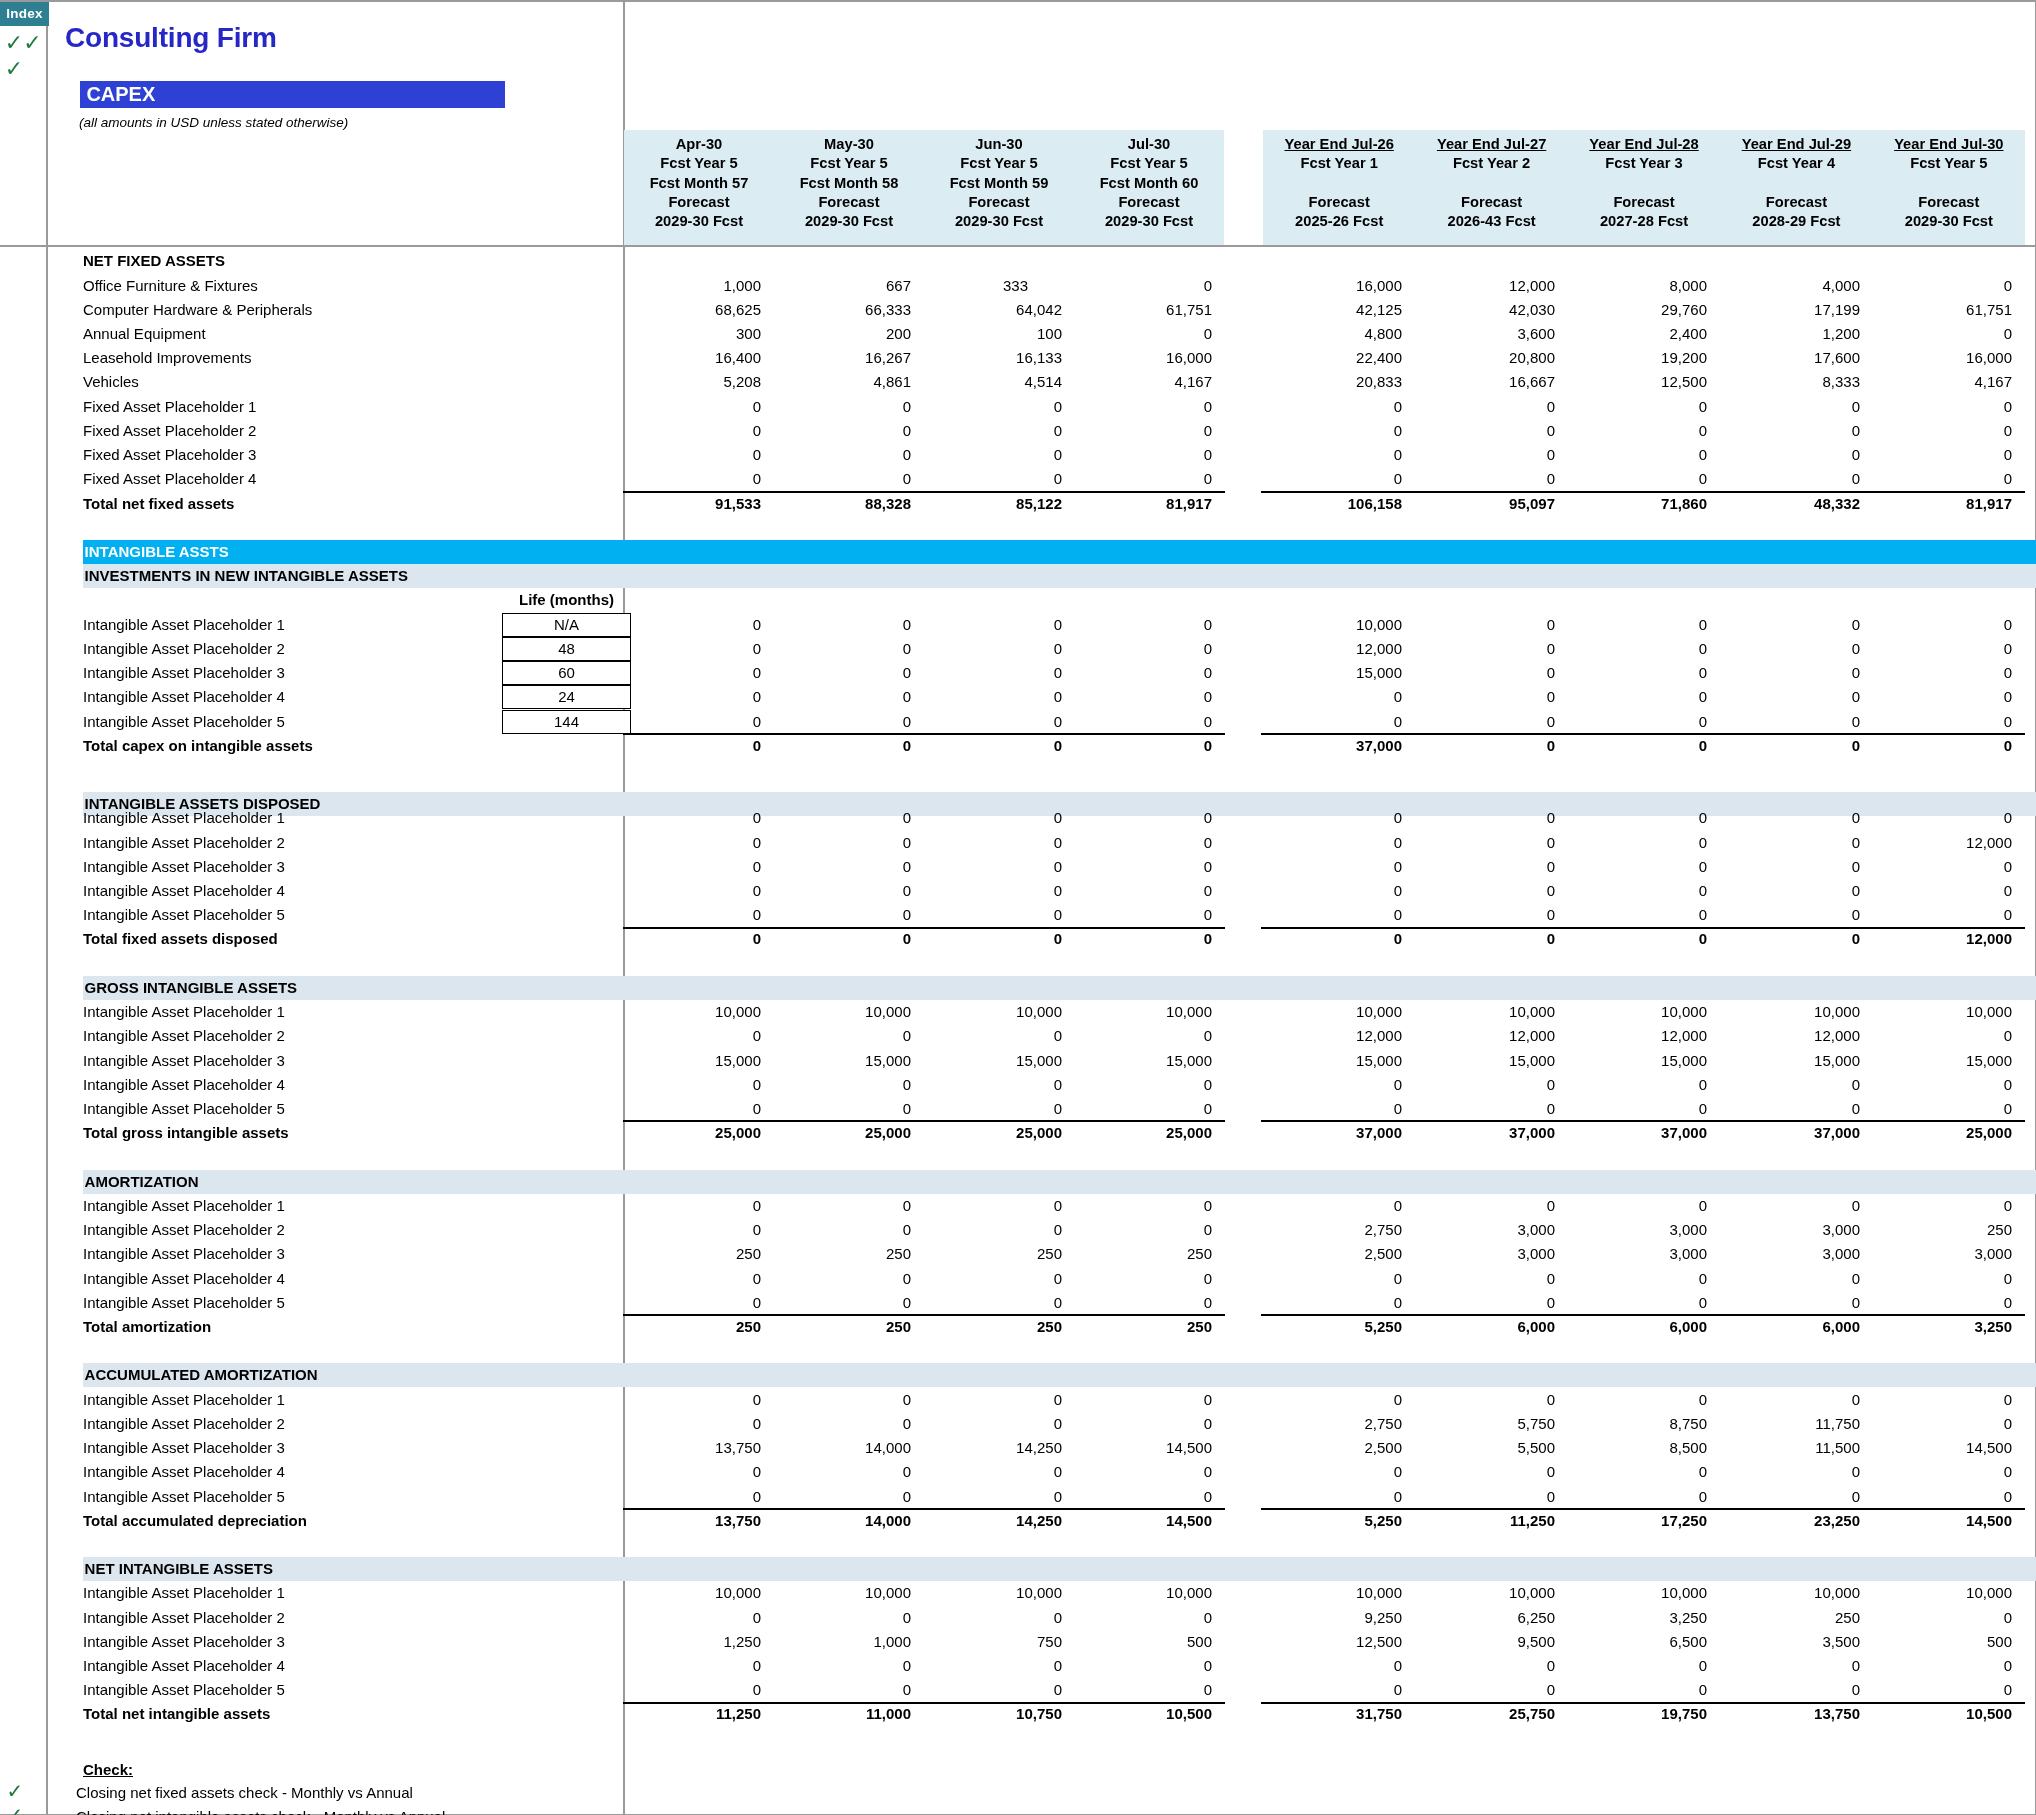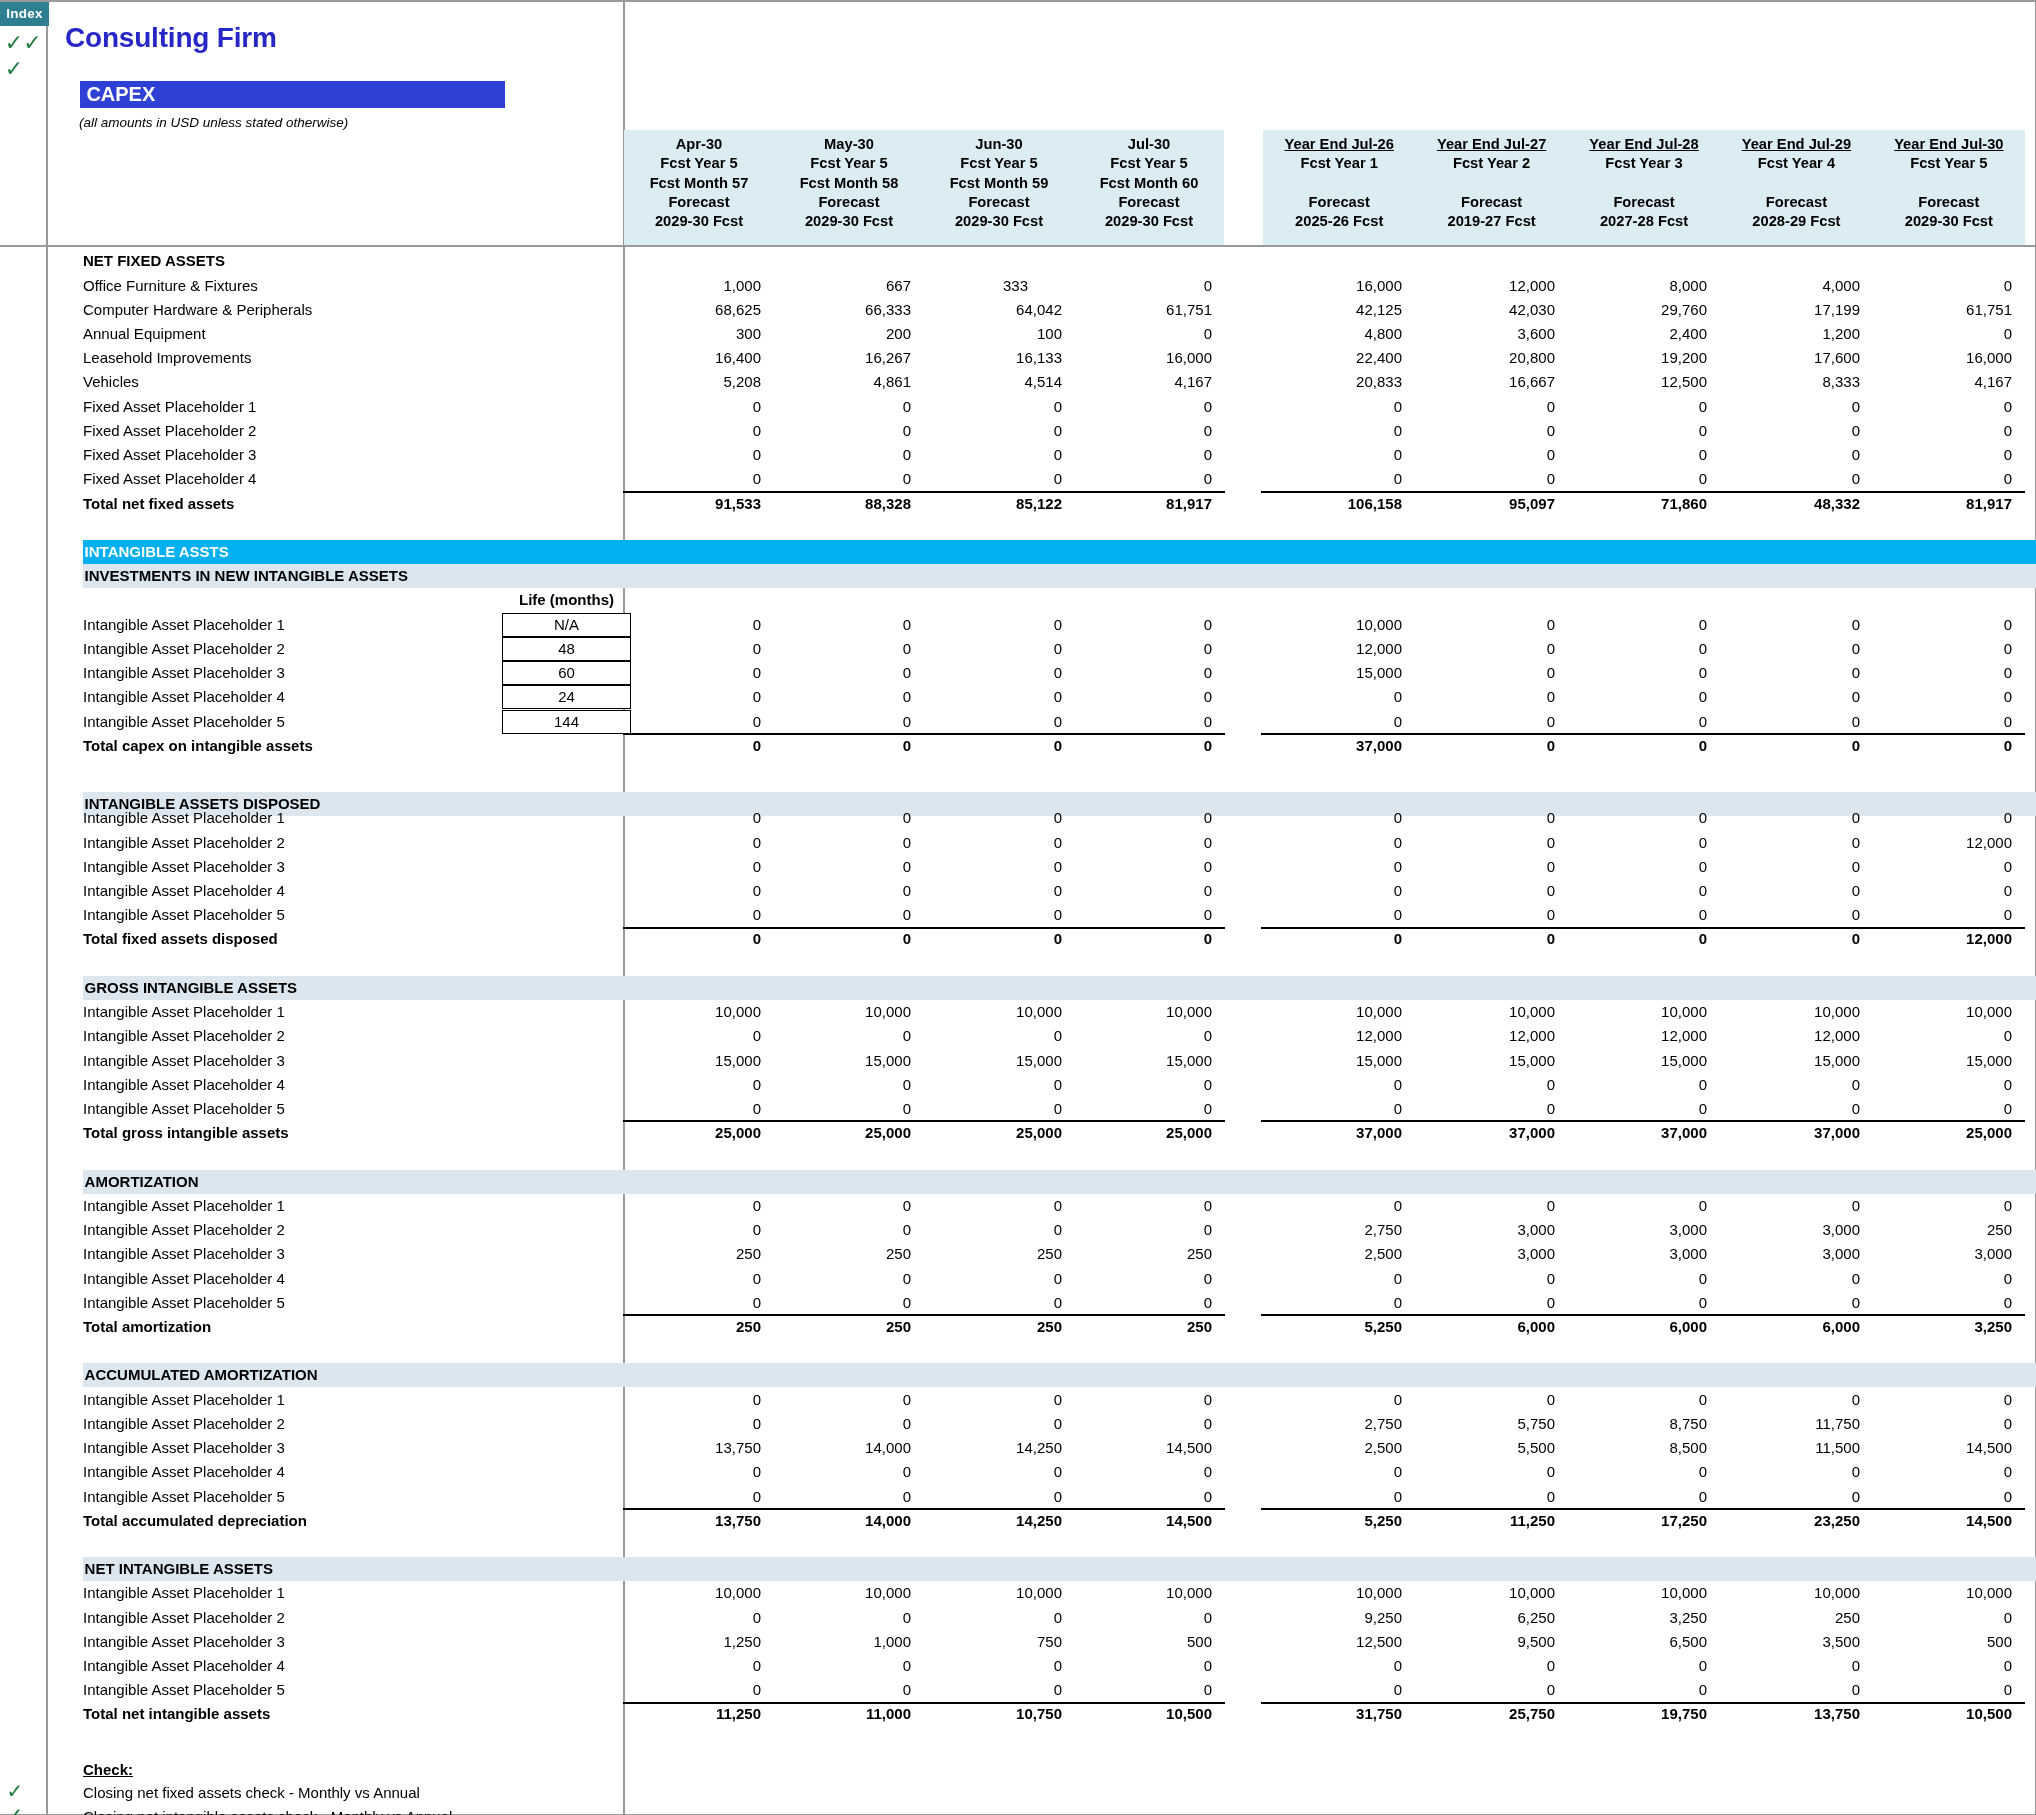--- a/index.html
+++ b/index.html
@@ -174,21 +174,21 @@
   
   #check-title {
     position: absolute;
     left: 83px; top: 1761px;
     font-size: 15px;
     font-weight: bold;
     text-decoration: underline;
   }
   .checkrow {
     position: absolute;
-    left: 83px;
+    left: 76px;
     font-size: 15px;
     white-space: nowrap;
   }
   .checktick {
     position: absolute;
     left: 6.4px;
     color: #1f7a3d;
     font-size: 20px;
     line-height: 1;
     font-family: "DejaVu Sans", sans-serif;
@@ -254,21 +254,21 @@
       <div>Fcst Year 1</div>
       <div class="blank">&nbsp;</div>
       <div>Forecast</div>
       <div>2025-26 Fcst</div>
     </div>
     <div class="hdr-col">
       <div class="u">Year End  Jul-27</div>
       <div>Fcst Year 2</div>
       <div class="blank">&nbsp;</div>
       <div>Forecast</div>
-      <div>2019-27 Fcst</div>
+      <div>2026-43 Fcst</div>
     </div>
     <div class="hdr-col">
       <div class="u">Year End  Jul-28</div>
       <div>Fcst Year 3</div>
       <div class="blank">&nbsp;</div>
       <div>Forecast</div>
       <div>2027-28 Fcst</div>
     </div>
     <div class="hdr-col">
       <div class="u">Year End  Jul-29</div>

